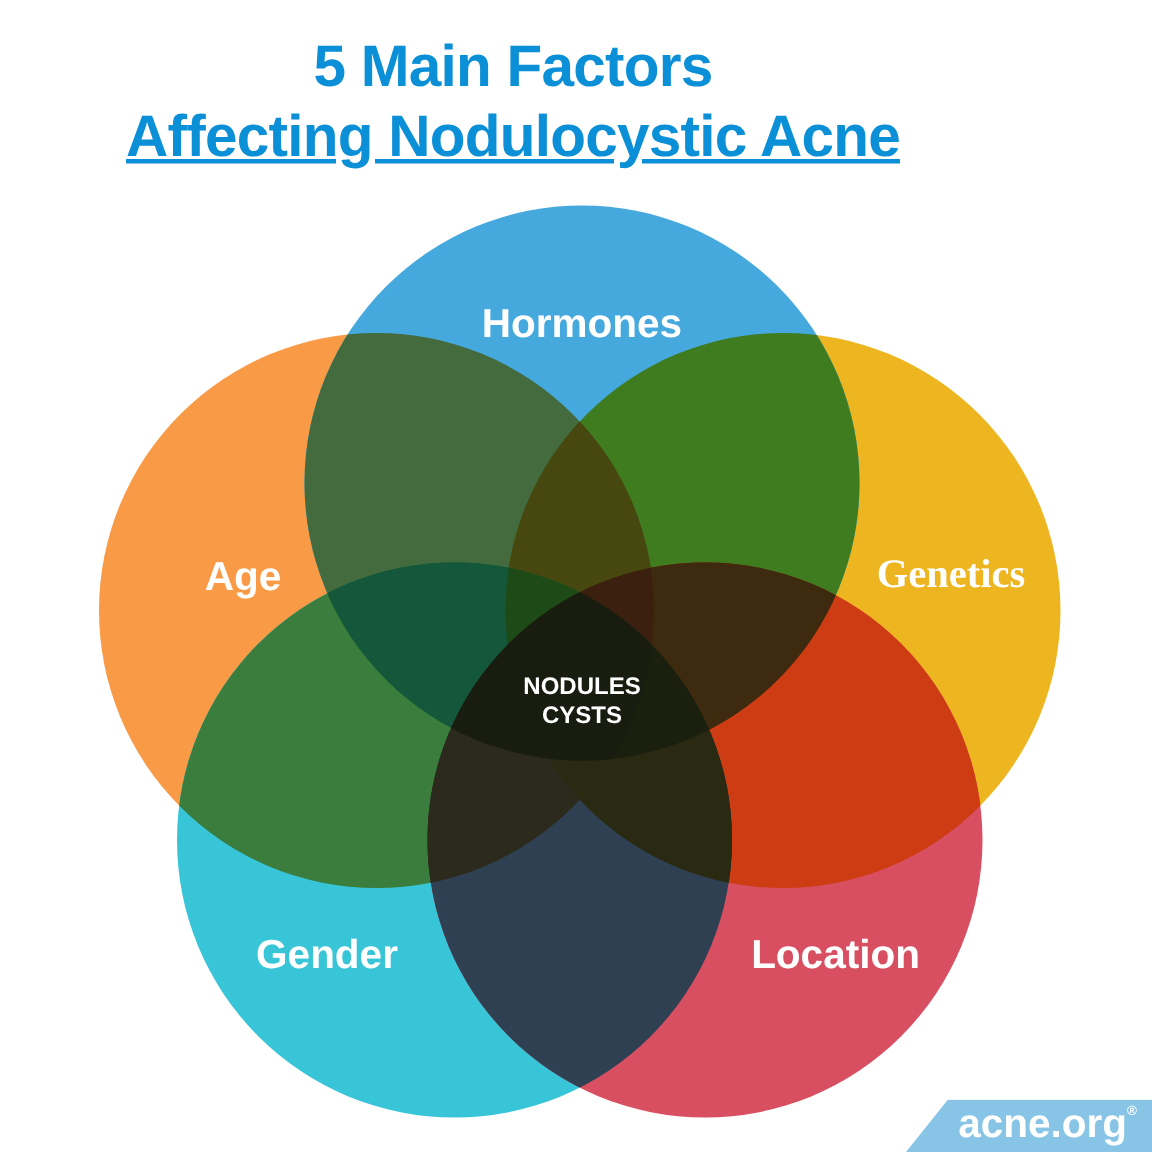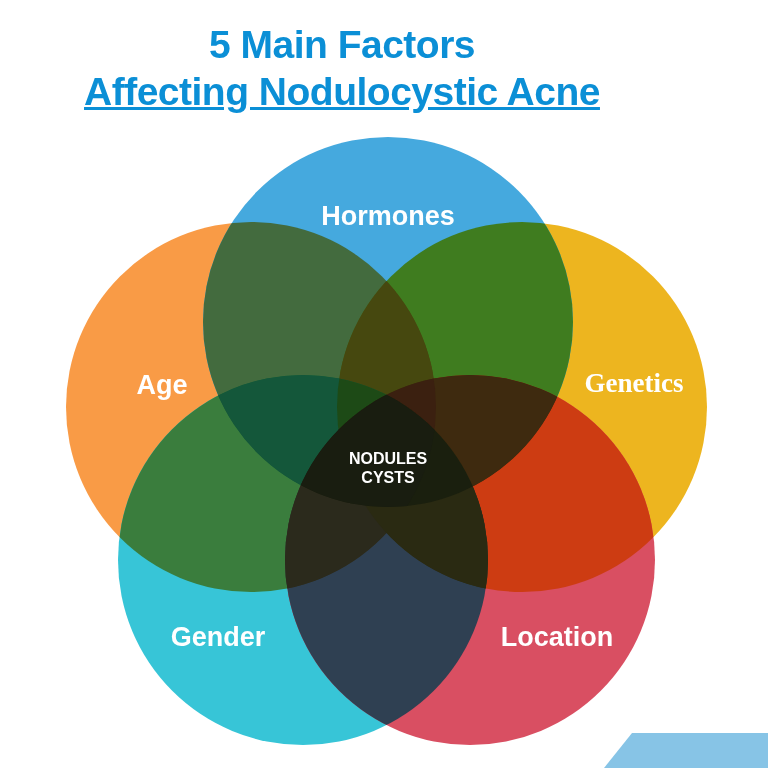--- a/index.html
+++ b/index.html
@@ -139,13 +139,14 @@
 <div class="label" style="left:218px; top:637px;">Gender</div>
 <div class="label" style="left:557px; top:637px;">Location</div>
 
 <div class="center-label" style="left:388px; top:452px;margin-top:16px;">
   <div>NODULES</div>
   <div>CYSTS</div>
 </div>
 
 <div class="brand">
   <div class="brand-shape"></div>
+  <div class="brand-text"><span>acne.org</span><span class="brand-reg">®</span></div>
 </div>
 
 </body></html>

